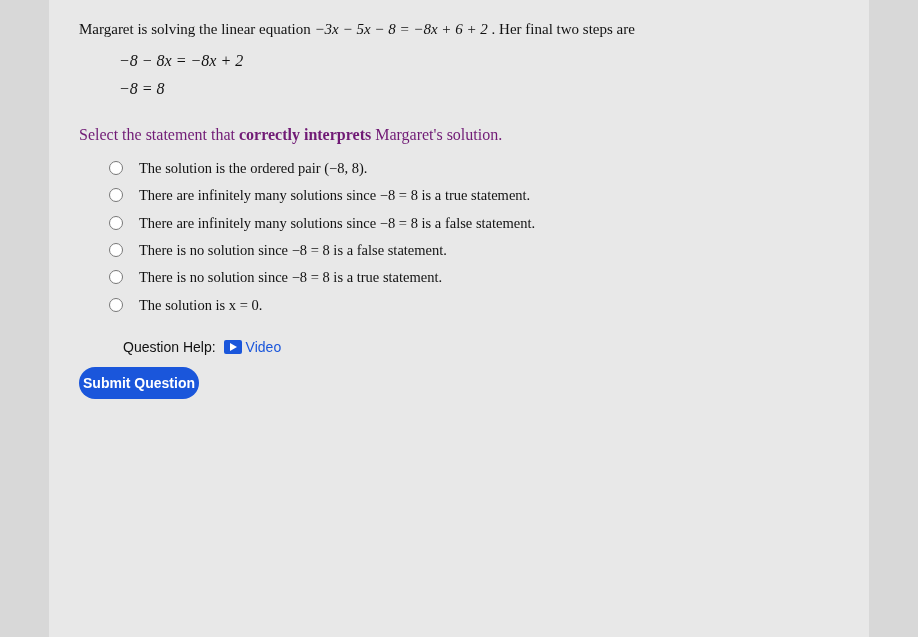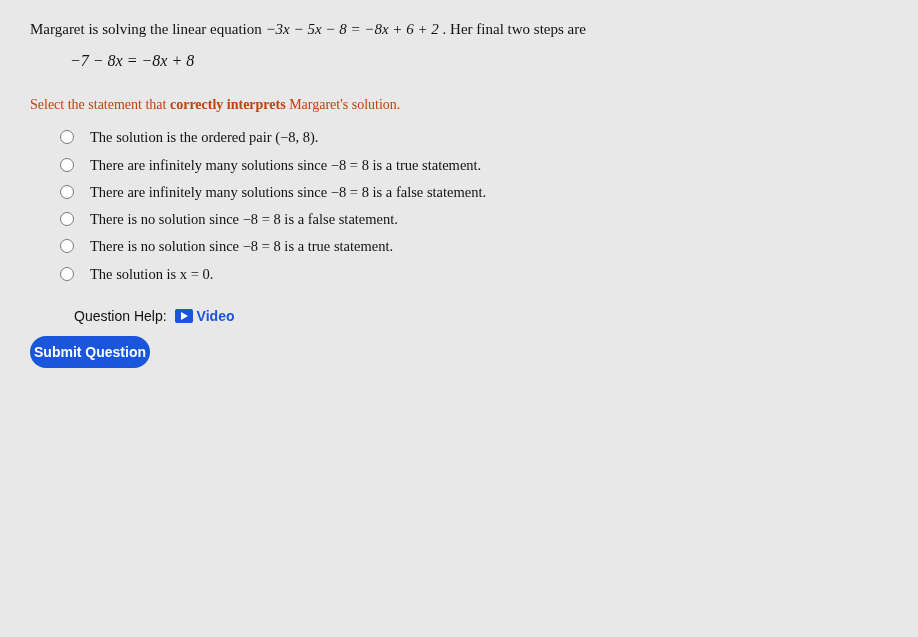--- a/index.html
+++ b/index.html
@@ -10,21 +10,21 @@
       width: 918px;
       min-height: 637px;
       display: flex;
       align-items: flex-start;
       justify-content: center;
       padding: 0;
     }
 
     .page {
       background-color: #e8e8e8;
-      width: 918px;
+      width: 820px;
       min-height: 637px;
       padding: 18px 30px 30px 30px;
       position: relative;
     }
 
     .problem-statement {
       font-size: 15px;
       color: #111;
       line-height: 1.5;
       margin-bottom: 6px;
@@ -38,22 +38,22 @@
 
     .math-step {
       font-size: 16px;
       color: #111;
       font-style: italic;
       line-height: 1.8;
       font-family: 'Times New Roman', serif;
     }
 
     .select-statement {
-      font-size: 14px;
-      color: #c2410c;
+      font-size: 16px;
+      color: #701a75;
       margin: 22px 0 14px 0;
       font-family: Georgia, serif;
     }
 
     .select-statement strong {
       font-weight: bold;
     }
 
     .options {
       margin-left: 30px;
@@ -99,21 +99,20 @@
     }
 
     .video-link {
       display: flex;
       align-items: center;
       gap: 4px;
       color: #1a56db;
       text-decoration: none;
       cursor: pointer;
       font-size: 14px;
-      font-weight: bold;
     }
 
     .video-icon {
       width: 18px;
       height: 14px;
       background-color: #1a56db;
       border-radius: 2px;
       display: inline-flex;
       align-items: center;
       justify-content: center;
@@ -155,21 +154,22 @@
 
 <div class="page">
 
   <div class="problem-statement">
     <span>Margaret is solving the linear equation </span>
     <span class="eq">−3x − 5x − 8 = −8x + 6 + 2</span>
     <span>. Her final two steps are</span>
   </div>
 
   <div class="math-steps">
-    <div class="math-step">−7 − 8x = −8x + 8</div>
+    <div class="math-step">−8 − 8x = −8x + 2</div>
+    <div class="math-step">−8 = 8</div>
   </div>
 
   <div class="select-statement">
     Select the statement that <strong>correctly interprets</strong> Margaret's solution.
   </div>
 
   <div class="options">
 
     <label class="option">
       <input type="radio" name="answer" value="opt1" style="">

